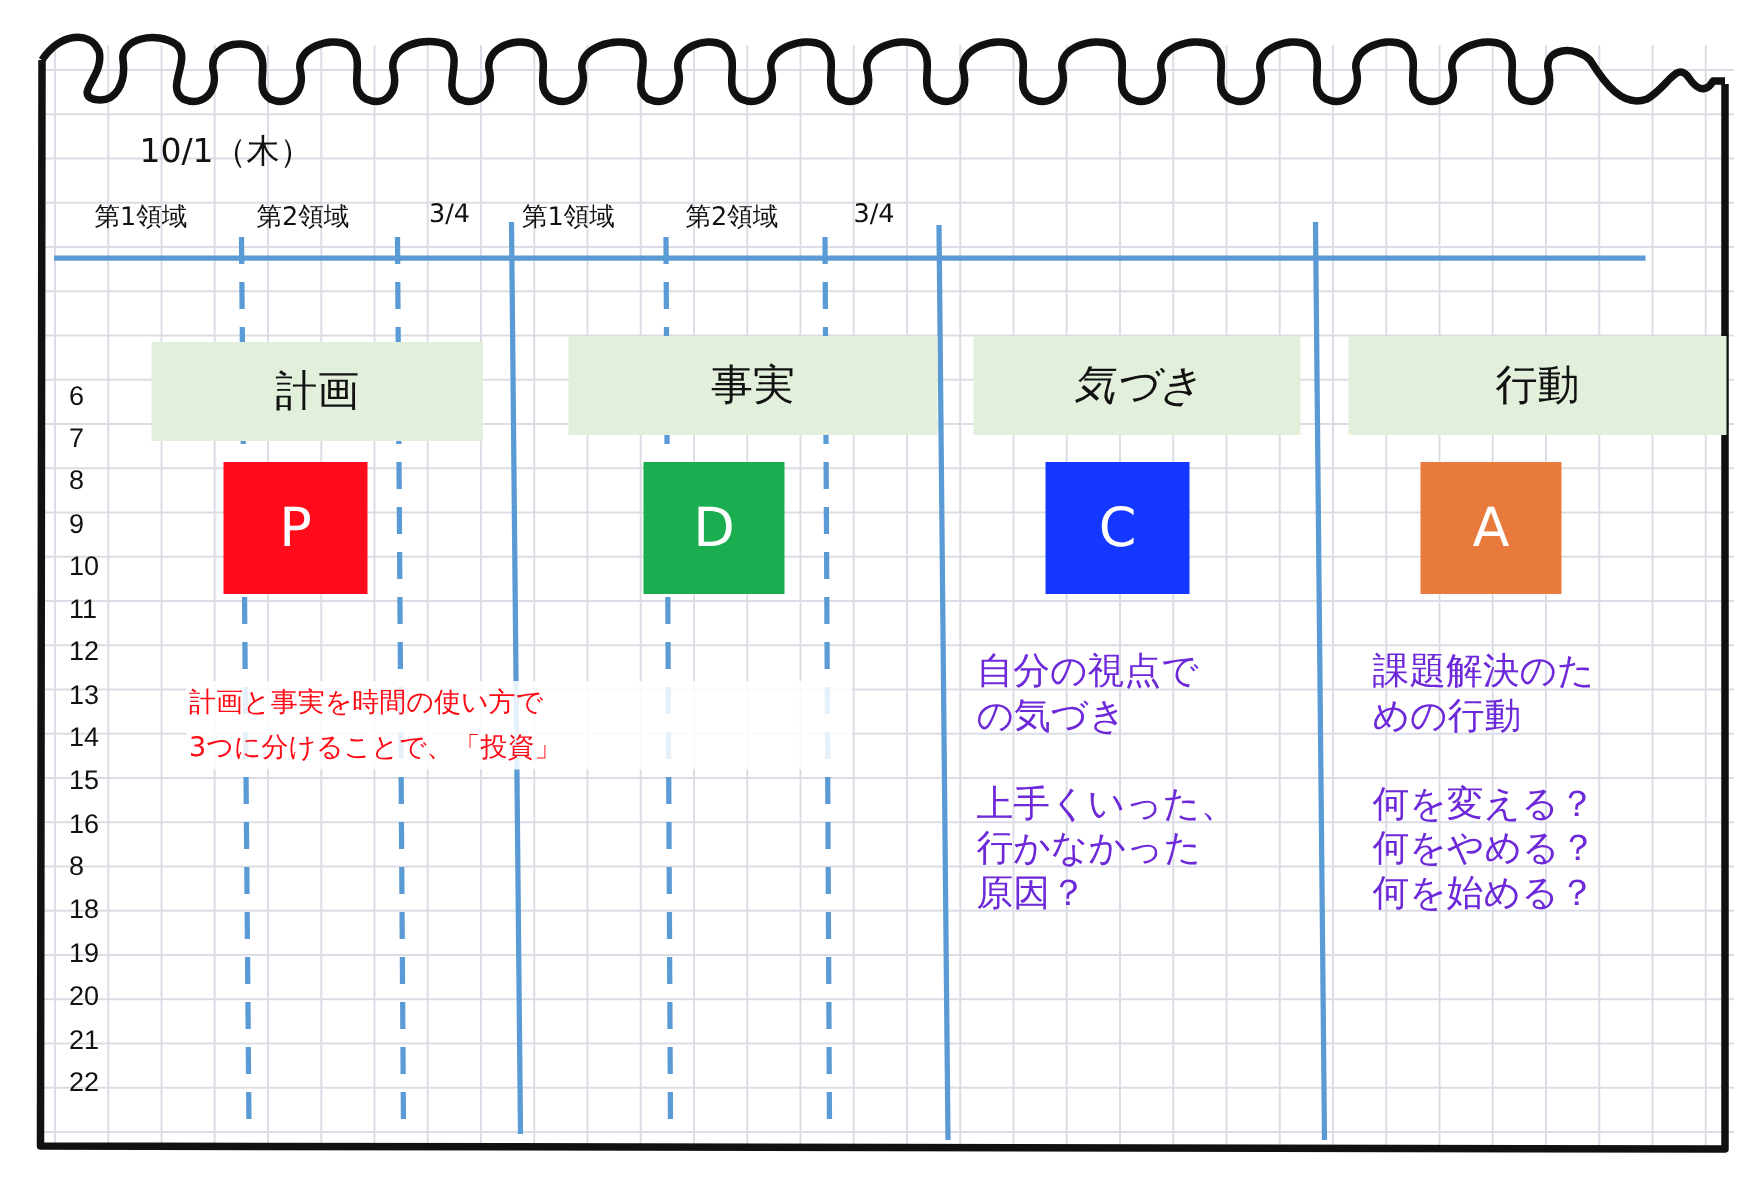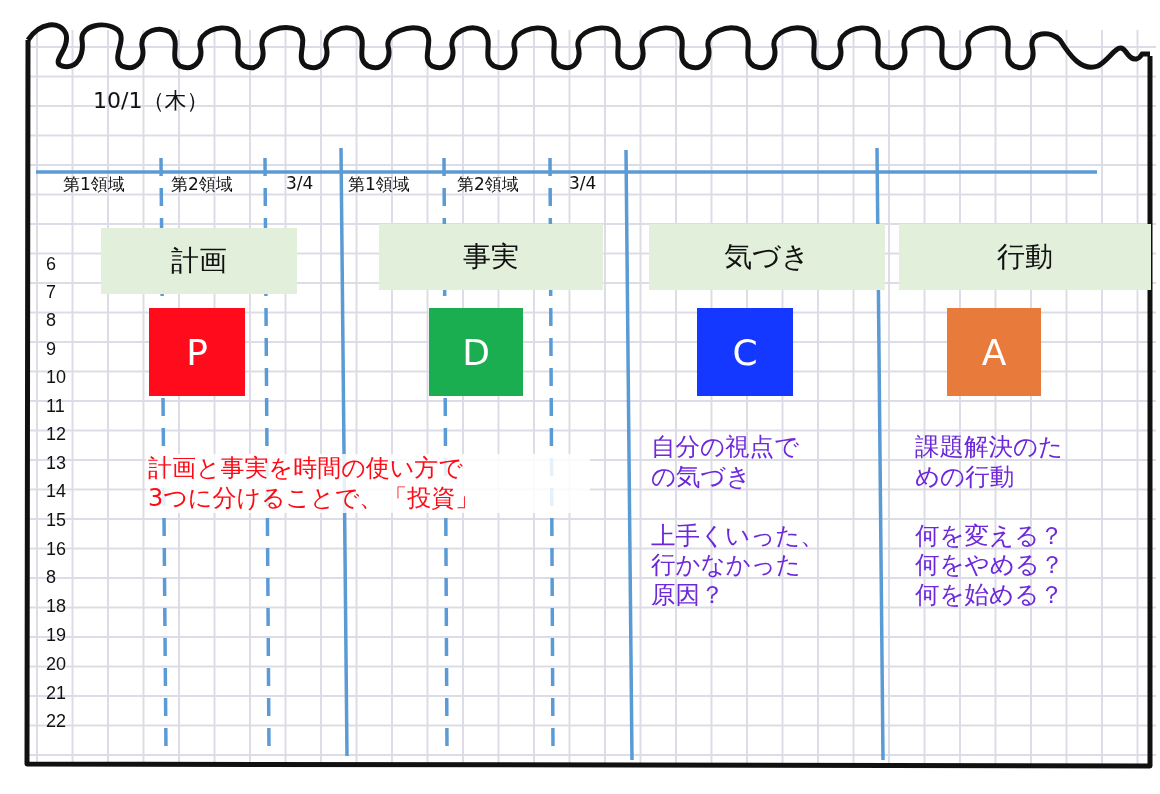--- a/index.html
+++ b/index.html
@@ -10,28 +10,28 @@
     background-color:#ffffff;
     background-image:
       linear-gradient(to right, #dcdce6 1.5px, transparent 1.5px),
       linear-gradient(to bottom, #dcdce6 1.5px, transparent 1.5px);
     background-size:35.5px 29.5px;
     background-position:10px 16px;
   }
   svg.frame { position:absolute; left:0; top:0; width:1160px; height:794px; pointer-events:none; }
   .abs { position:absolute; }
   .date { left:93px; top:86px; font-size:22px; color:#111; }
-  .colhead { font-size:17px; top:133px; white-space:nowrap;margin-top:40px; }
+  .colhead { font-size:17px; top:133px; white-space:nowrap; }
   .hour { font-size:18px; left:46px; width:40px; font-family:"Liberation Sans", sans-serif; }
   .labelbox { background:#e2efda; display:flex; align-items:center; justify-content:center;
               font-size:28px; height:66px; }
   .pdca { display:flex; align-items:center; justify-content:center; color:#fff; font-size:36px;
           width:96px; height:88px; }
-  .note-red { left:124px; top:454px; width:440px; color:#ff0a14; font-size:24px; line-height:29.5px;
-              background:rgba(255,255,255,0.85); padding:0 2px;margin-left:22px; }
+  .note-red { left:124px; top:454px; width:440px; color:#ff0a14; font-size:18px; line-height:29.5px;
+              background:rgba(255,255,255,0.85); padding:0 2px; }
   .note { font-size:24.5px; line-height:29.5px; color:#6d28d9; white-space:pre; }
 </style>
 </head>
 <body>
 
 <div class="paper"></div>
 
 <svg class="frame" viewBox="0 0 1160 794">
 
   <line x1="36" y1="172" x2="1097" y2="172" stroke="#5b9bd5" stroke-width="3.5"></line>
@@ -74,23 +74,23 @@
   <div class="abs hour" style="top:510px">15</div>
   <div class="abs hour" style="top:539px">16</div>
   <div class="abs hour" style="top:567px">8</div>
   <div class="abs hour" style="top:596px">18</div>
   <div class="abs hour" style="top:625px">19</div>
   <div class="abs hour" style="top:654px">20</div>
   <div class="abs hour" style="top:683px">21</div>
   <div class="abs hour" style="top:711px">22</div>
 </div>
 
-<div class="abs labelbox" style="left:101px; top:228px; width:196px;">計画</div>
-<div class="abs labelbox" style="left:379px; top:224px; width:224px;">事実</div>
-<div class="abs labelbox" style="left:649px; top:224px; width:236px;">気づき</div>
+<div class="abs labelbox" style="left:101px; top:228px; width:221px;">計画</div>
+<div class="abs labelbox" style="left:379px; top:224px; width:246px;">事実</div>
+<div class="abs labelbox" style="left:649px; top:224px; width:218px;font-style:italic;">気づき</div>
 <div class="abs labelbox" style="left:899px; top:224px; width:252px;">行動</div>
 
 <div class="abs pdca" style="left:149px; top:308px; background:#ff0b1c;">P</div>
 <div class="abs pdca" style="left:429px; top:308px; background:#1aae50; width:94px;">D</div>
 <div class="abs pdca" style="left:697px; top:308px; background:#1438ff;">C</div>
 <div class="abs pdca" style="left:947px; top:308px; background:#e87b3c; width:94px;">A</div>
 
 <div class="abs note-red">
   <div>計画と事実を時間の使い方で</div>
   <div>3つに分けることで、「投資」</div>

